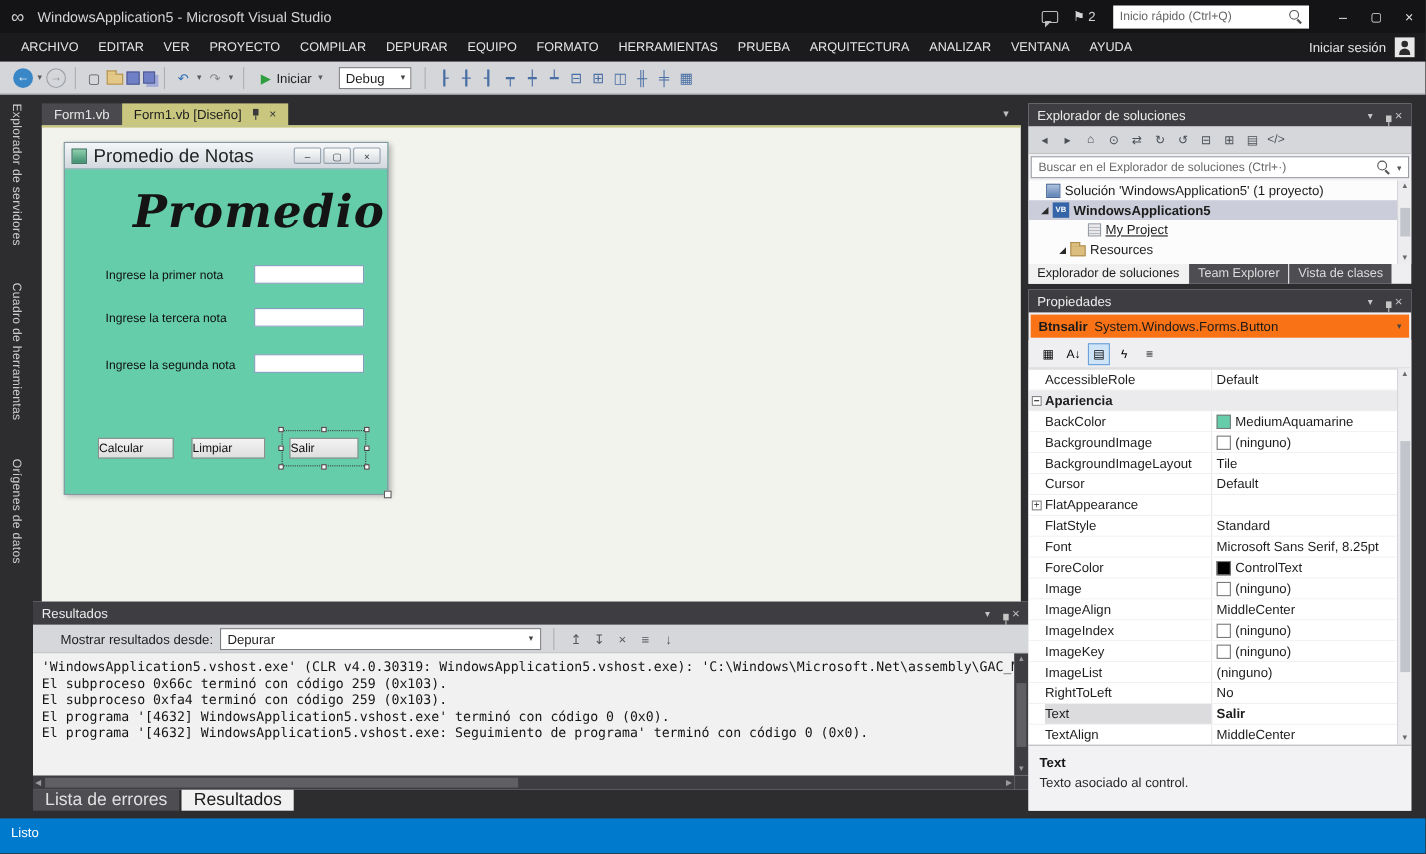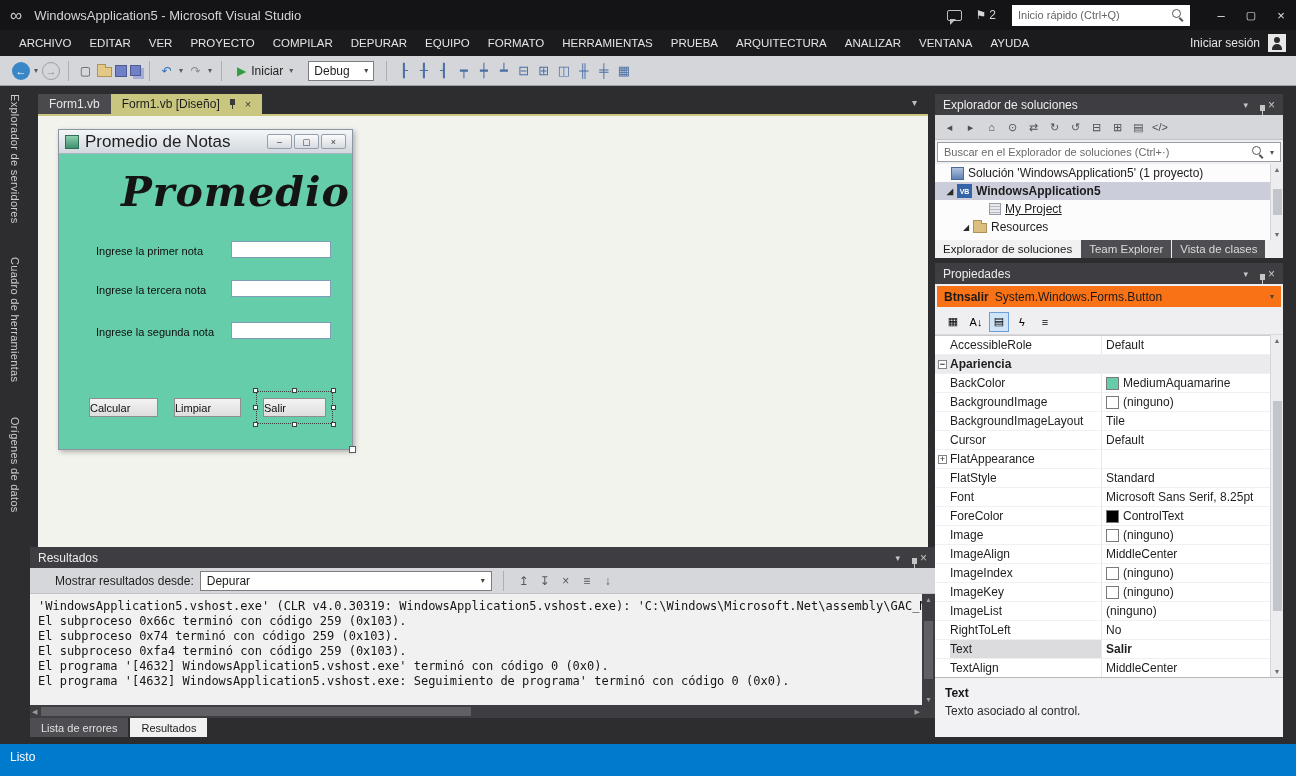--- a/index.html
+++ b/index.html
@@ -110,21 +110,21 @@
   .ow-combo{width:292px;height:20px;background:#FFF;border:1px solid #7E7E82;display:flex;align-items:center;padding:0 6px;font-size:12px;color:#1E1E1E}
   .oicon{width:18px;height:18px;display:flex;align-items:center;justify-content:center;font-size:12px;color:#53575C}
   .ow-content{position:absolute;left:0;top:47px;right:13px;bottom:13px;overflow:hidden;padding:5px 8px;font-family:"DejaVu Sans Mono",monospace;font-size:12px;line-height:15px;color:#151515;white-space:nowrap;background:#F1F1F1}
   .vscroll{position:absolute;width:13px;background:#3E3E42;display:flex;flex-direction:column;align-items:center;justify-content:space-between;padding:2px 0;font-size:7px;color:#9A9A9A}
   .vscroll .thumb{width:9px;background:#5F5F64;flex:0 0 auto}
   .ow-vscroll{right:0;top:47px;bottom:13px}
   .ow-hscroll{position:absolute;left:0;bottom:0;right:13px;height:13px;background:#3E3E42;display:flex;align-items:center;justify-content:space-between;padding:0 2px;font-size:7px;color:#9A9A9A}
   .ow-hscroll .hthumb{height:9px;width:430px;background:#5F5F64;margin-right:auto;margin-left:4px}
   .scroll-corner{position:absolute;right:0;bottom:0;width:13px;height:13px;background:#3E3E42}
   #bottomtabs{position:absolute;left:30px;top:718px;display:flex;gap:2px}
-  .btab{height:19px;padding:0 11px;display:flex;align-items:center;font-size:11px;background:#4D4D52;color:#E0E0E0;white-space:nowrap}
+  .btab{height:19px;padding:0 11px;display:flex;align-items:center;font-size:16px;background:#4D4D52;color:#E0E0E0;white-space:nowrap}
   .btab.active{background:#F1F1F1;color:#1A1A1A}
 
   
   #sepanel{position:absolute;left:935px;top:94px;width:348px;height:164px;background:#EFEFF2}
   .se-toolbar{height:25px;padding:0 6px;gap:4px}
   .sicon{min-width:17px;height:18px;display:flex;align-items:center;justify-content:center;font-size:11px;color:#4A5056;padding:0 1px}
   .se-search{height:24px;padding:2px 2px;background:#EFEFF2}
   .se-search-box{height:20px;background:#FFF;border:1px solid #989CA3;display:flex;align-items:center;padding:0 6px;gap:6px}
   .se-search-text{flex:1;font-size:11px;color:#6A6A6A;white-space:nowrap;overflow:hidden}
   .se-search-dd{font-size:8px;color:#555}
@@ -375,21 +375,20 @@
         <span class="oicon">↧</span>
         <span class="oicon">×</span>
         <span class="oicon">≡</span>
         <span class="oicon">↓</span>
       </div>
   </div>
   <div class="ow-content">
 
   <div class="oline">'WindowsApplication5.vshost.exe' (CLR v4.0.30319: WindowsApplication5.vshost.exe): 'C:\Windows\Microsoft.Net\assembly\GAC_M</div>
       <div class="oline">El subproceso 0x66c terminó con código 259 (0x103).</div>
-      <div class="oline">El subproceso 0x74 terminó con código 259 (0x103).</div>
       <div class="oline">El subproceso 0xfa4 terminó con código 259 (0x103).</div>
       <div class="oline">El programa '[4632] WindowsApplication5.vshost.exe' terminó con código 0 (0x0).</div>
       <div class="oline">El programa '[4632] WindowsApplication5.vshost.exe: Seguimiento de programa' terminó con código 0 (0x0).</div>
     </div>
   <div class="vscroll ow-vscroll">
     <span>▲</span>
     <span class="thumb" style="height:58px"></span>
     <span>▼</span>
   </div>
   <div class="ow-hscroll">

